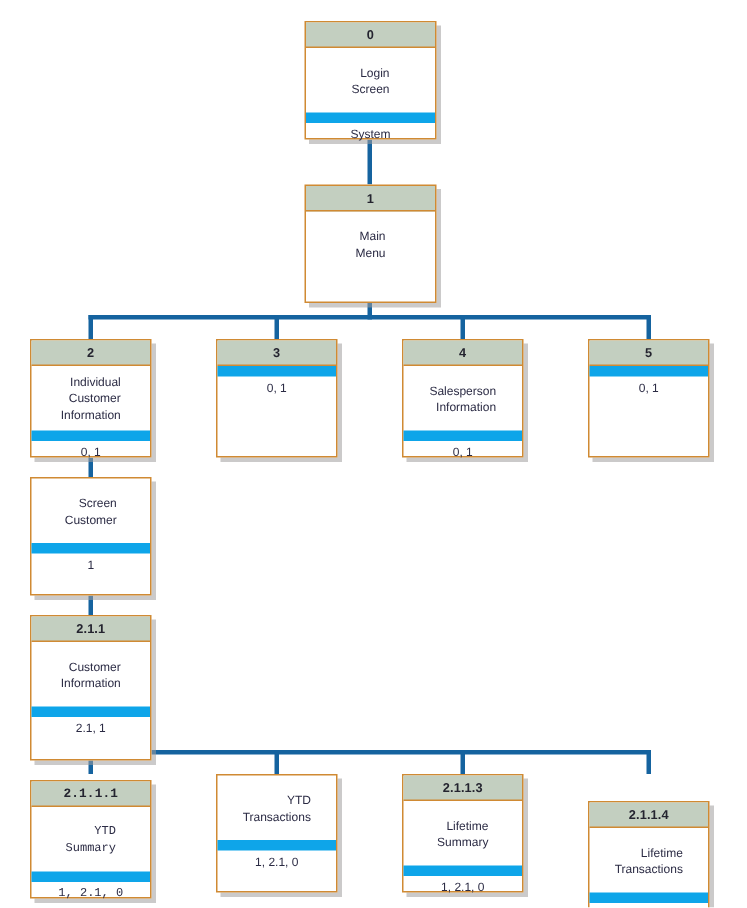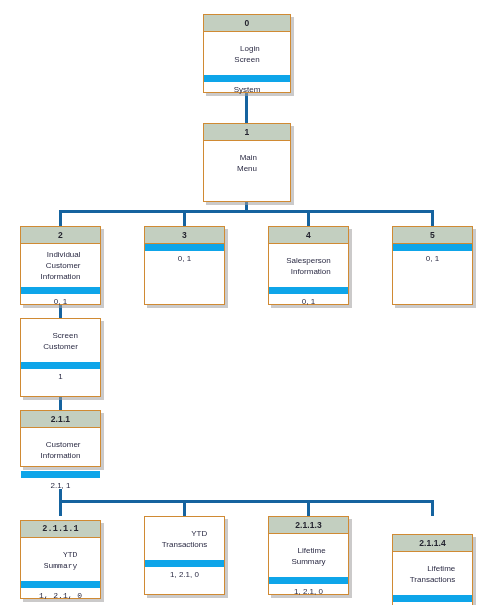--- a/index.html
+++ b/index.html
@@ -120,21 +120,21 @@
     </div>
     <div class="module" style="left: 392px; top: 226px; width: 81px; height: 79px;">
       <div class="mod-id">5</div>
       <div class="mod-foot">0, 1</div>
     </div>
     <div class="module" style="left: 20px; top: 318px; width: 81px; height: 79px;">
       <div class="mod-name">Screen
 Customer</div>
       <div class="mod-foot">1</div>
     </div>
-    <div class="module" style="left: 20px; top: 410px; width: 81px; height: 57px;">
+    <div class="module" style="left: 20px; top: 410px; width: 81px; height: 97px;">
       <div class="mod-id">2.1.1</div>
       <div class="mod-name">Customer
 Information</div>
       <div class="mod-foot">2.1, 1</div>
     </div>
     <div class="module" style="left: 20px; top: 520px; width: 81px; height: 79px; font-family: Liberation Mono, monospace;">
       <div class="mod-id">2.1.1.1</div>
       <div class="mod-name">YTD
 Summary</div>
       <div class="mod-foot">1, 2.1, 0</div>

